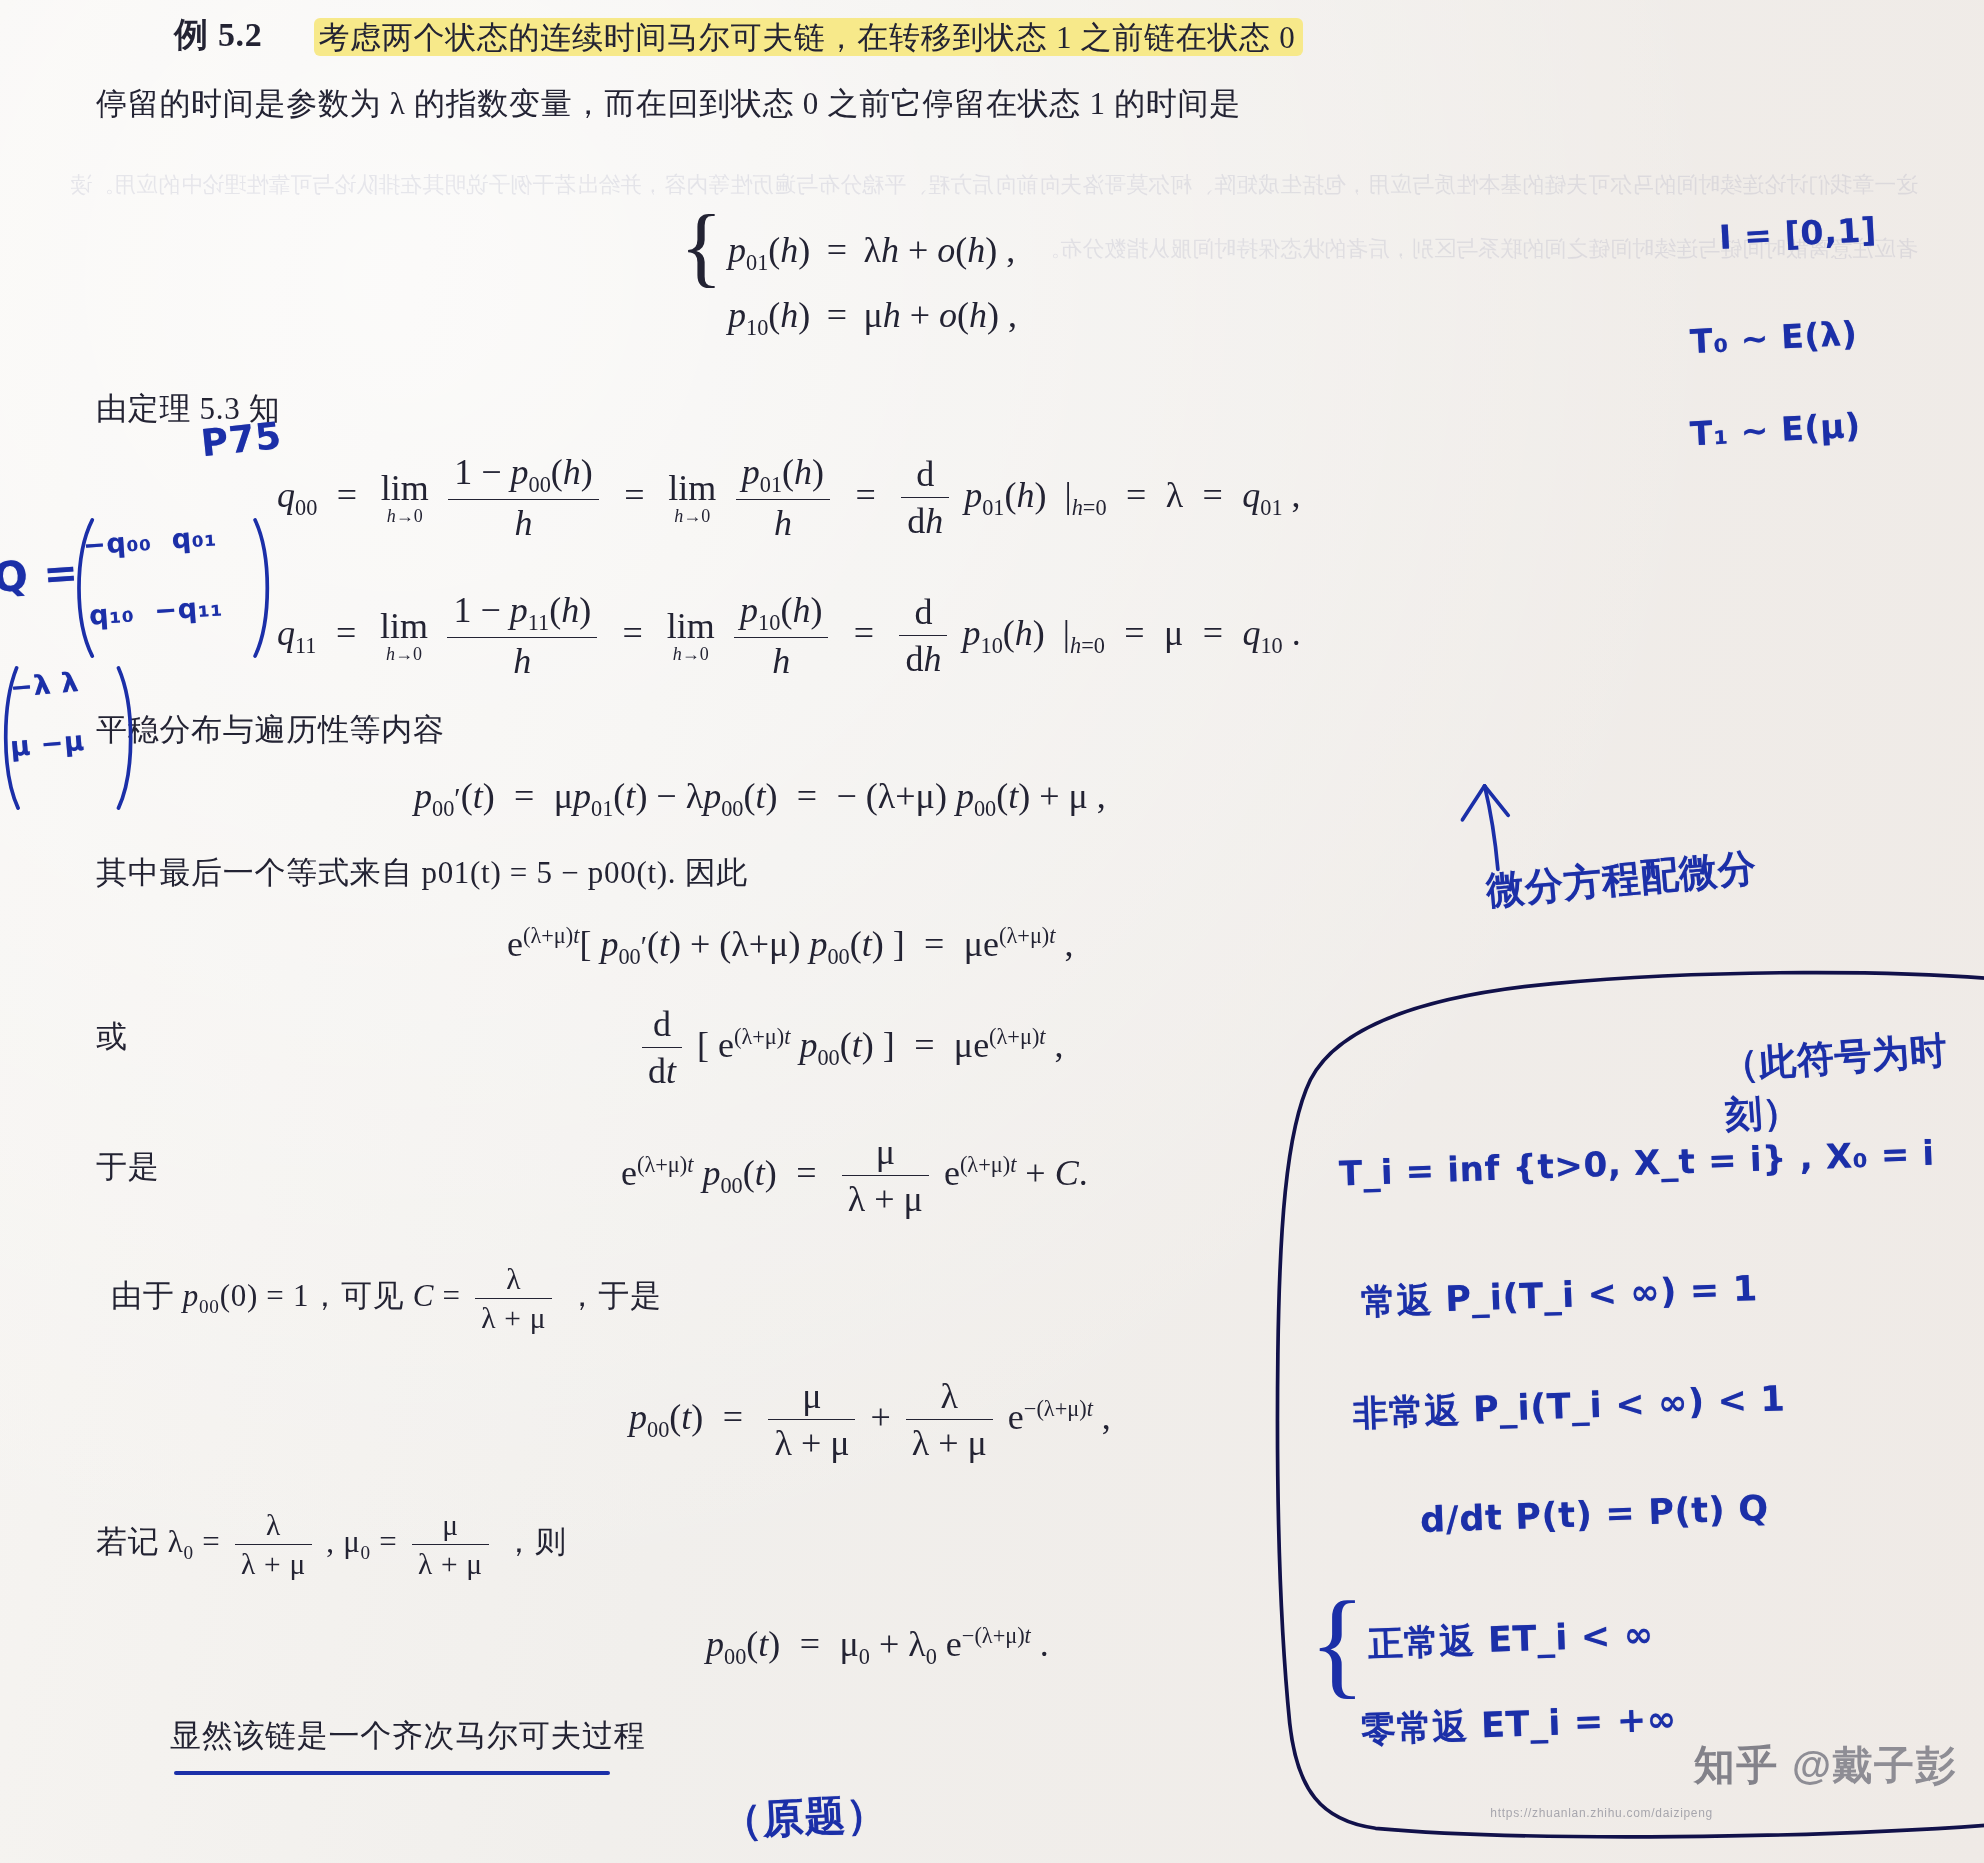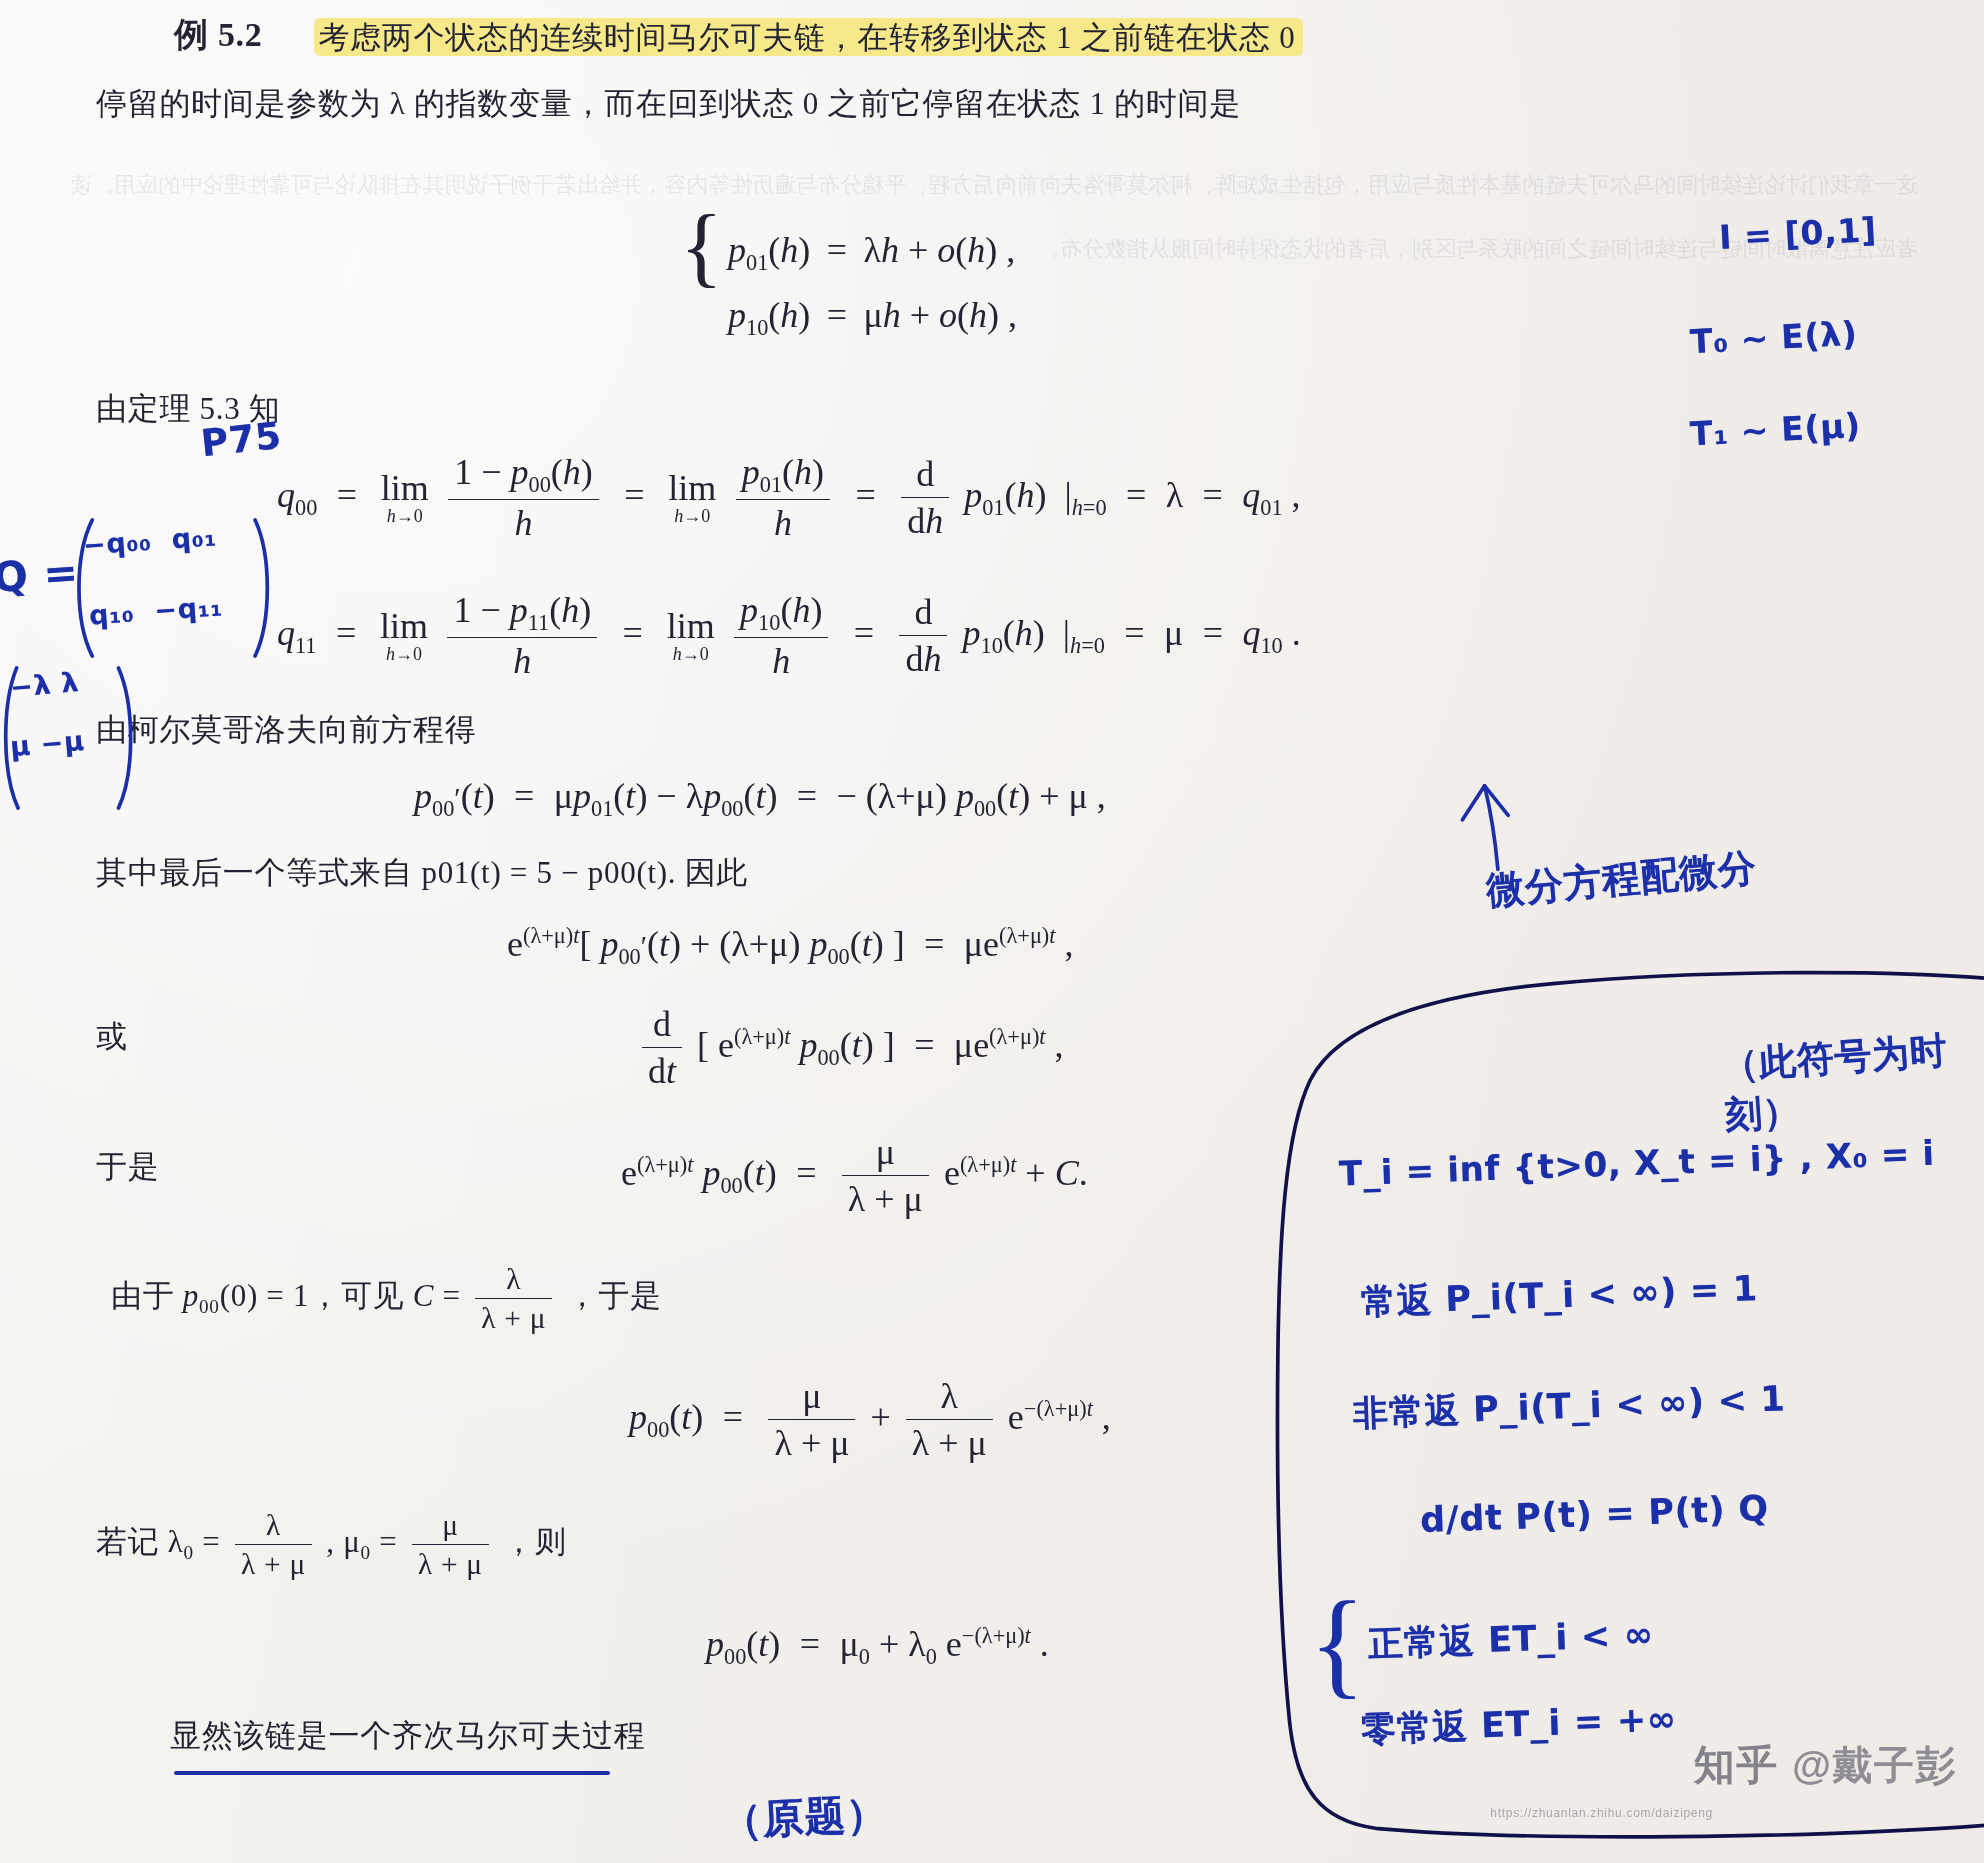--- a/index.html
+++ b/index.html
@@ -154,21 +154,21 @@
     <span class="frac"><span class="num">1 − <span class="it">p</span><sub>11</sub>(<span class="it">h</span>)</span><span class="den"><span class="it">h</span></span></span>
     <span style="padding:0 10.4px">=</span>
     <span class="lim"><span class="big">lim</span><span class="sm"><span class="it">h</span>→0</span></span>
     <span class="frac"><span class="num"><span class="it">p</span><sub>10</sub>(<span class="it">h</span>)</span><span class="den"><span class="it">h</span></span></span>
     <span style="padding:0 10.4px">=</span>
     <span class="frac"><span class="num">d</span><span class="den">d<span class="it">h</span></span></span>
     <span class="it">p</span><sub>10</sub>(<span class="it">h</span>) <span style="padding-left:9px">|</span><sub><span class="it">h</span>=0</sub>
     <span style="padding:0 10.4px">=</span> μ <span style="padding:0 10.4px">=</span> <span class="it">q</span><sub>10</sub> .
   </div>
 
-  <div class="para" style="left:96px;top:706px;">由柯尔莫哥洛夫向前方程得</div>
+  <div class="para" style="left:96px;top:706px;">平稳分布与遍历性等内容</div>
 
   <div class="eqn" style="left:414px;top:775px;">
     <span class="it">p</span><sub>00</sub><span style="font-size:0.8em">′</span>(<span class="it">t</span>)
     <span style="padding:0 10.4px">=</span> μ<span class="it">p</span><sub>01</sub>(<span class="it">t</span>) − λ<span class="it">p</span><sub>00</sub>(<span class="it">t</span>)
     <span style="padding:0 10.4px">=</span> − (λ+μ) <span class="it">p</span><sub>00</sub>(<span class="it">t</span>) + μ ,
   </div>
 
   <div class="para" style="left:96px;top:849px;"><span>其中最后一个等式来自 p01(t) = 5 − p00(t). 因此</span></div>
 
   <div class="eqn" style="left:507px;top:923px;">

